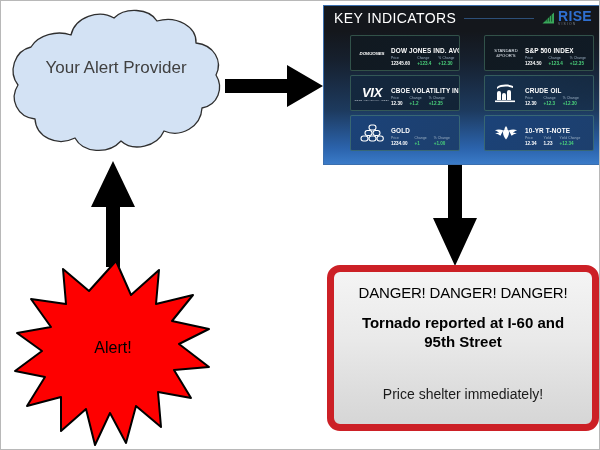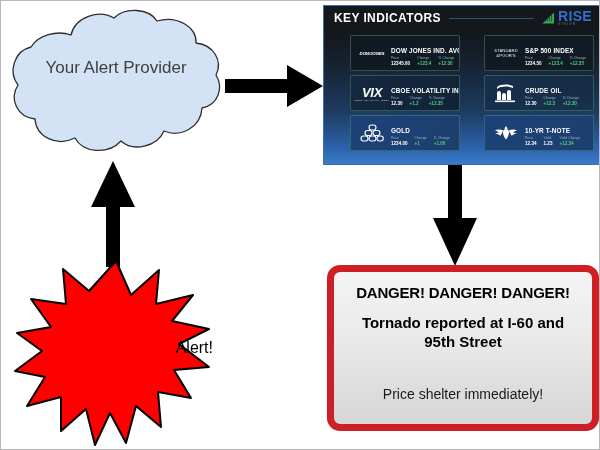--- a/index.html
+++ b/index.html
@@ -25,39 +25,39 @@
     text-align:center;font-size:17px;color:#404040;line-height:1.28;
     pointer-events:none;
   }
 
   
   .arrow{position:absolute;}
 
   
   .star-wrap{position:absolute;left:12px;top:258px;width:200px;height:190px;}
   .star-label{
-    position:absolute;left:0;top:80px;width:200px;text-align:right;
+    position:absolute;left:0;top:80px;width:200px;text-align:center;
     font-size:16px;color:#000;pointer-events:none;
   }
 
   
   .board{
     position:absolute;left:322px;top:4px;width:278px;height:160px;
     background:linear-gradient(180deg,#14171c 0%,#14171c 16%,#16202e 34%,#1d3a5e 66%,#2b63ac 90%,#3a7bc8 100%);
     border:1px solid #3b6fae;
     box-sizing:border-box;
     overflow:hidden;
   }
   .board-header{
     position:relative;height:24px;display:flex;align-items:center;
     padding:0 8px 0 10px;
     background:#14171c;
   }
   .board-title{
-    color:#ffffff;font-size:12px;font-weight:bold;letter-spacing:.4px;
+    color:#ffffff;font-size:14px;font-weight:normal;letter-spacing:.4px;
     white-space:nowrap;
   }
   .header-rule{
     flex:1;height:1px;background:#2d4f78;margin:0 8px;
   }
   .logo{display:flex;align-items:center;gap:3px;}
   .logo-mark{width:13px;height:12px;}
   .logo-text{display:flex;flex-direction:column;line-height:1;}
   .logo-rise{color:#2f6fd0;font-size:14px;font-weight:bold;letter-spacing:.3px;}
   .logo-vision{color:#7a7f86;font-size:3.4px;letter-spacing:1.1px;}
@@ -109,21 +109,21 @@
   .danger{
     position:absolute;left:326px;top:264px;width:272px;height:166px;
     box-sizing:border-box;
     border:7px solid #cc2026;
     border-radius:13px;
     background:linear-gradient(180deg,#f4f4f4 0%,#e9e9e9 45%,#dedede 75%,#d6d6d6 100%);
     padding:10px 12px 0 12px;
     text-align:center;
   }
   .danger-title{
-    font-size:15px;font-weight:bold;color:#000;letter-spacing:-.2px;
+    font-size:15px;font-weight:normal;color:#000;letter-spacing:-.2px;
     margin-top:2px;
   }
   .danger-msg{
     font-size:15px;font-weight:bold;color:#000;line-height:1.24;
     margin-top:13px;
   }
   .danger-foot{
     font-size:14px;color:#1a1a1a;margin-top:35px;
   }
 </style>

